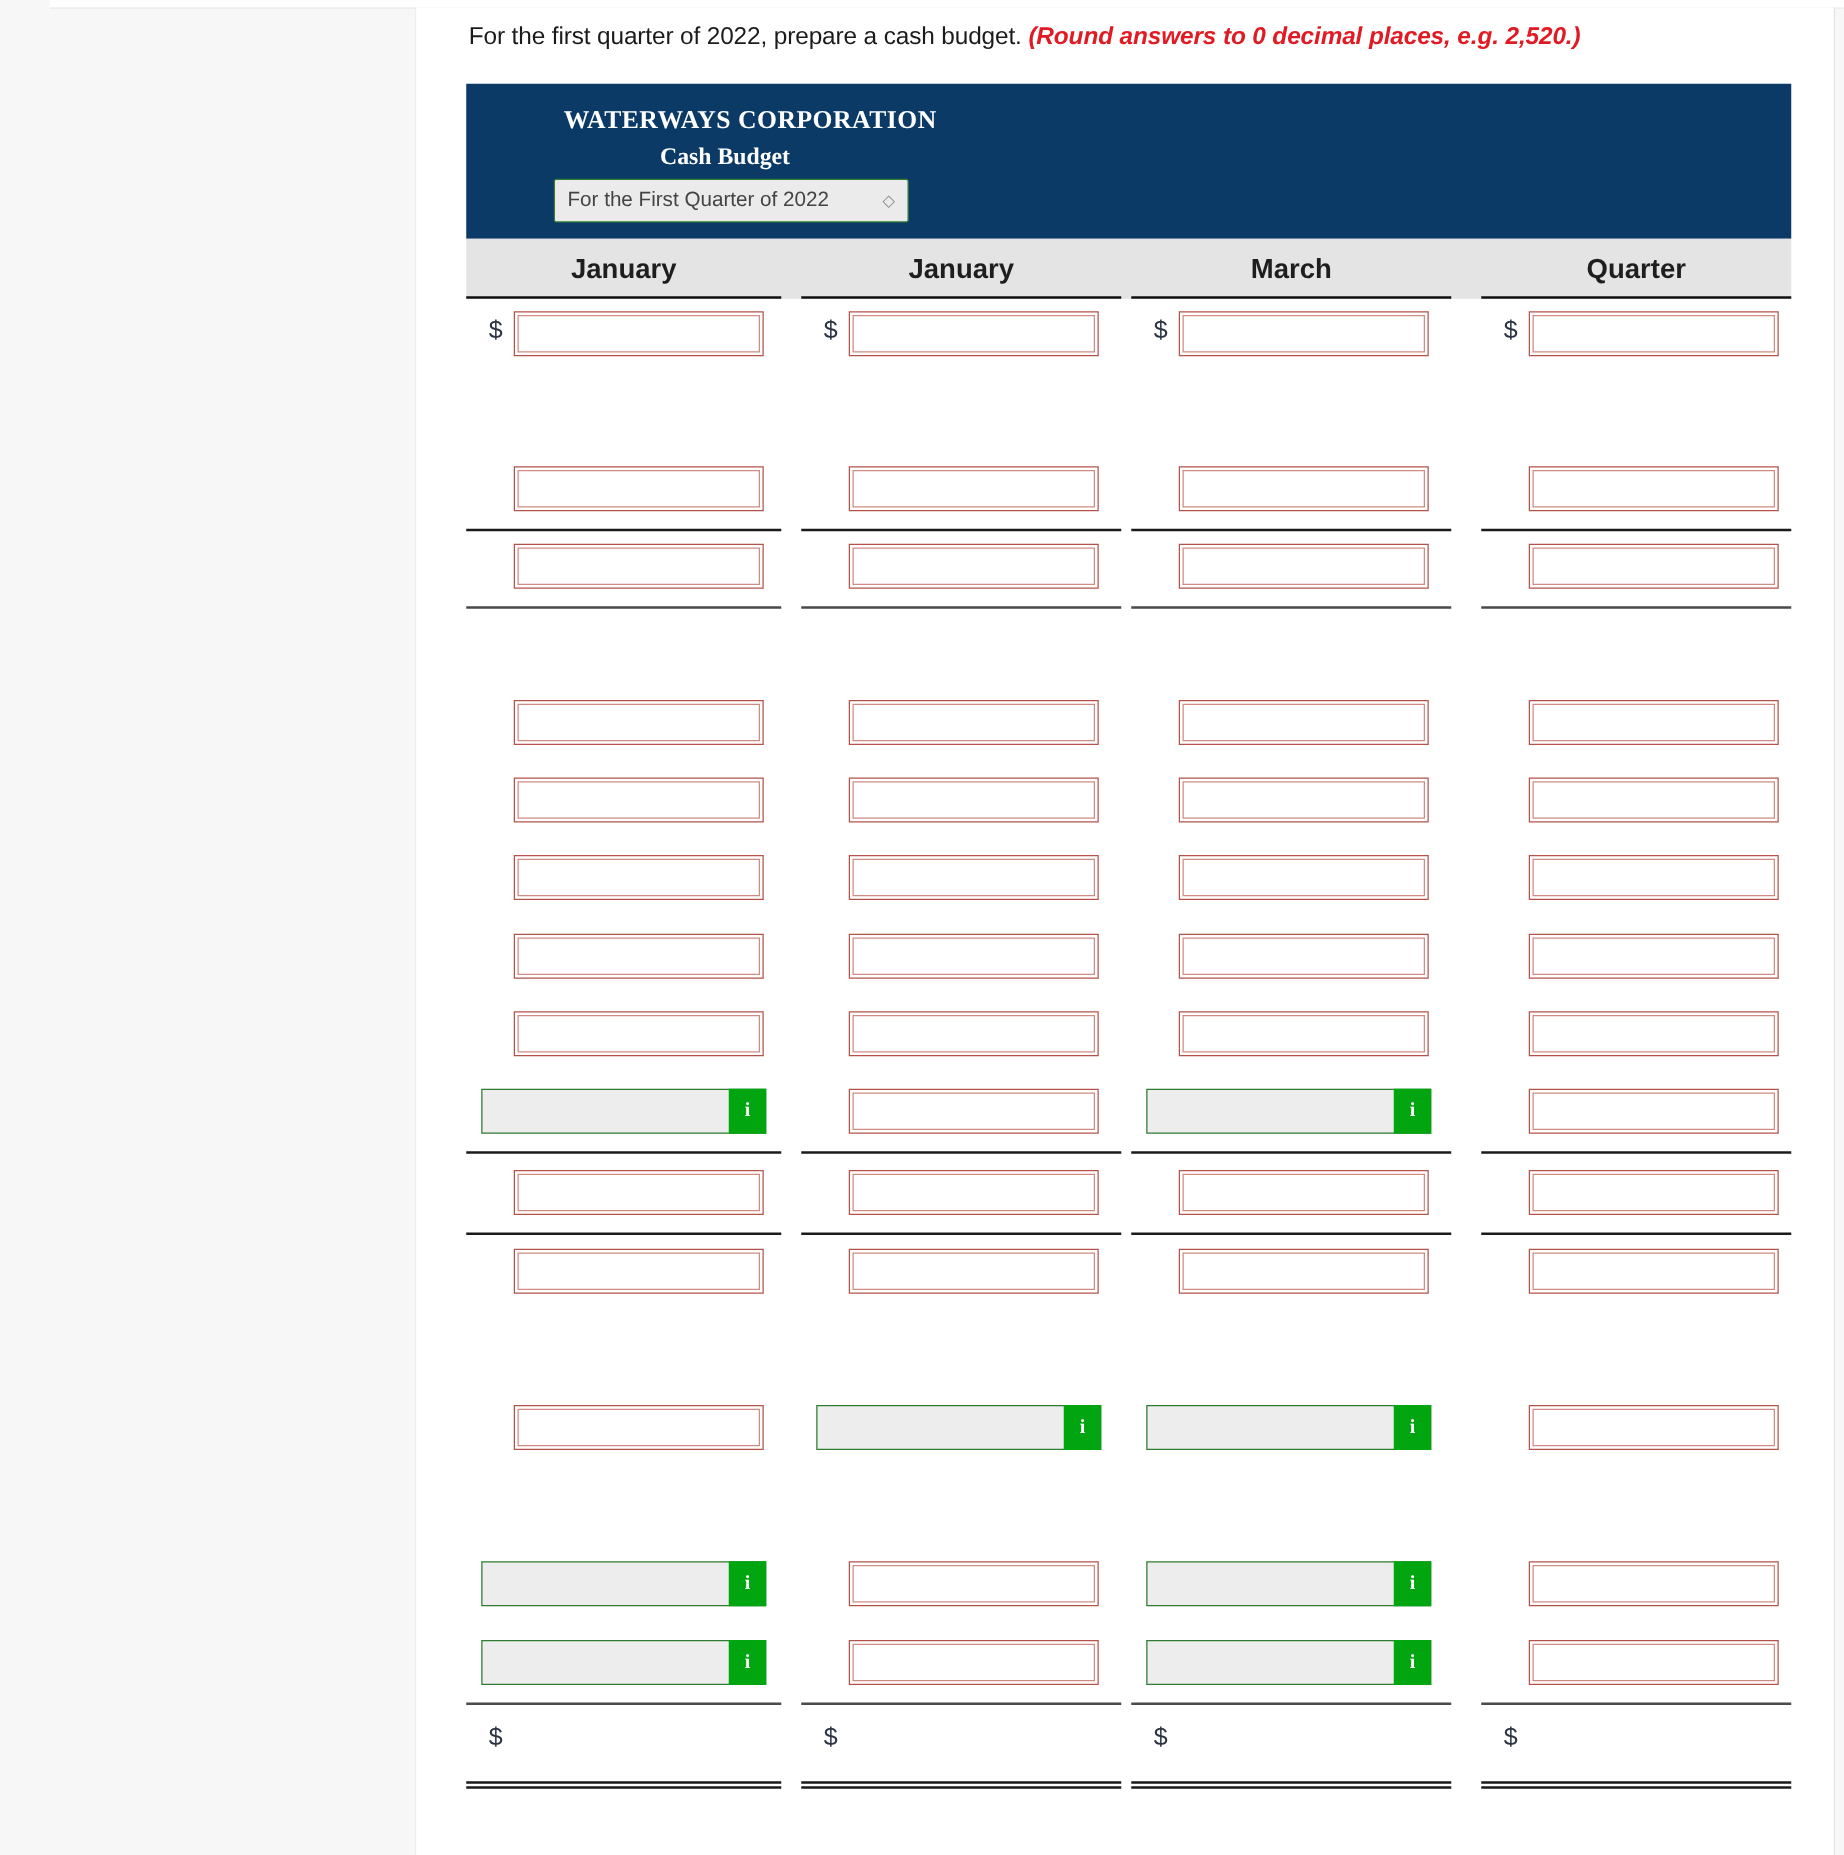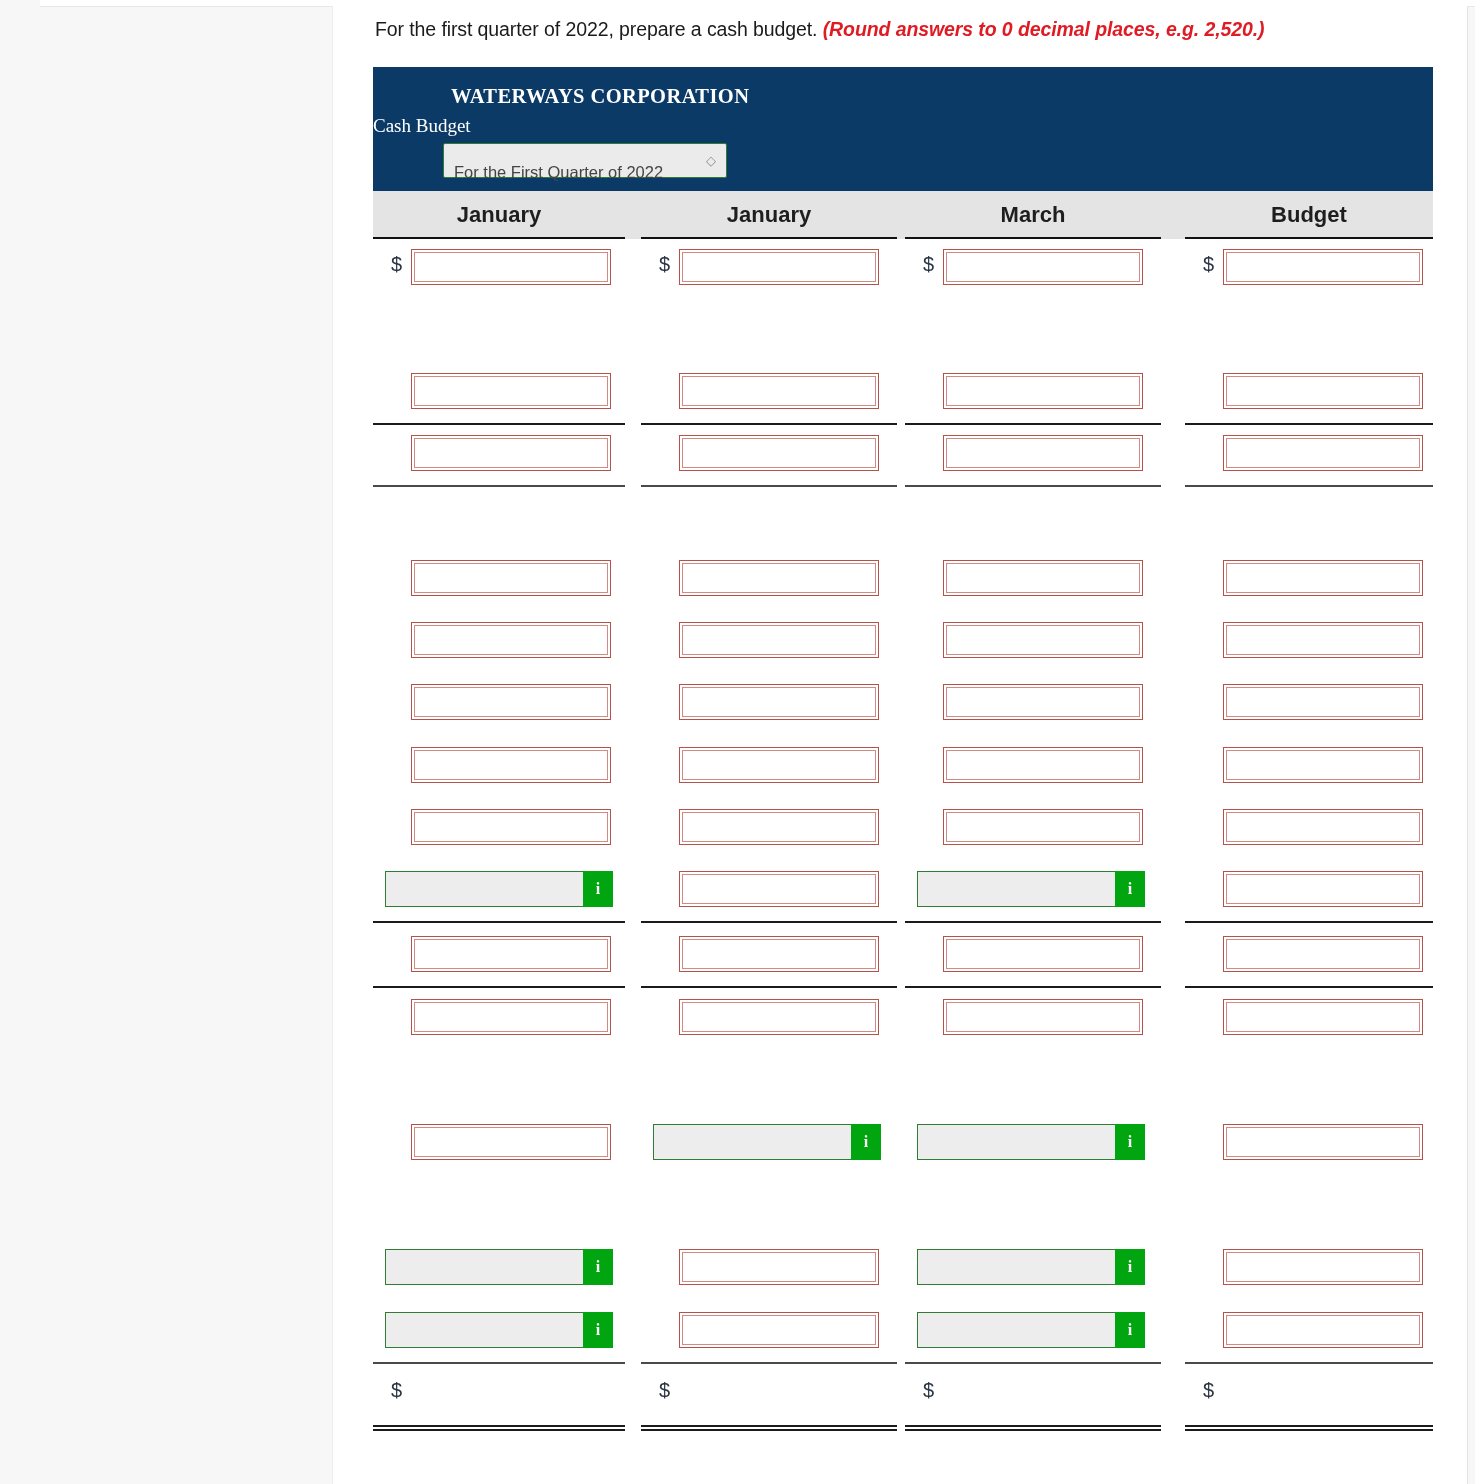--- a/index.html
+++ b/index.html
@@ -73,36 +73,37 @@
     color: #ffffff;
     font-family: "Liberation Serif", serif;
     font-weight: bold;
     font-size: 20.5px;
     letter-spacing: 0.4px;
   }
   .doc-name {
     position: absolute;
     left: 0; right: 0;
     top: 48px;
+    padding-left: 155px;
     color: #ffffff;
     font-family: "Liberation Serif", serif;
-    font-weight: normal;
+    font-weight: bold;
     font-size: 19px;
   }
   .period-select {
     position: absolute;
     left: 70px;
     top: 76px;
     width: 284px;
     height: 35px;
     background: #ebebeb;
     border: 1px solid #2e7d32;
     border-radius: 2px;
     box-sizing: border-box;
-    padding: 12px 10px;
+    padding: 0 10px;
     font-size: 16.5px;
     color: #444444;
     line-height: 33px;
     cursor: pointer;
   }
   .period-select .chev {
     position: absolute;
     right: 10px;
     top: 0;
     line-height: 33px;
@@ -266,21 +267,21 @@
           <span>For the First Quarter of 2022</span>
           <span class="chev">◇</span>
         </div>
       </div>
 
 
       <div class="monthrow">
         <div class="cell c0">January</div>
         <div class="cell c1">January</div>
         <div class="cell c2">March</div>
-        <div class="cell c3">Budget</div>
+        <div class="cell c3">Quarter</div>
       </div>
 
       <div class="body" id="tbl-body" style="height:1210px;">
           <div class="row" style="position: absolute; left: 0px; top: 0px; width: 100%;">
             <div class="cell c0">
               <span class="dollar">$</span>
               <div class="ans">
                 <div class="ans-inner"></div>
               </div>
             </div>

